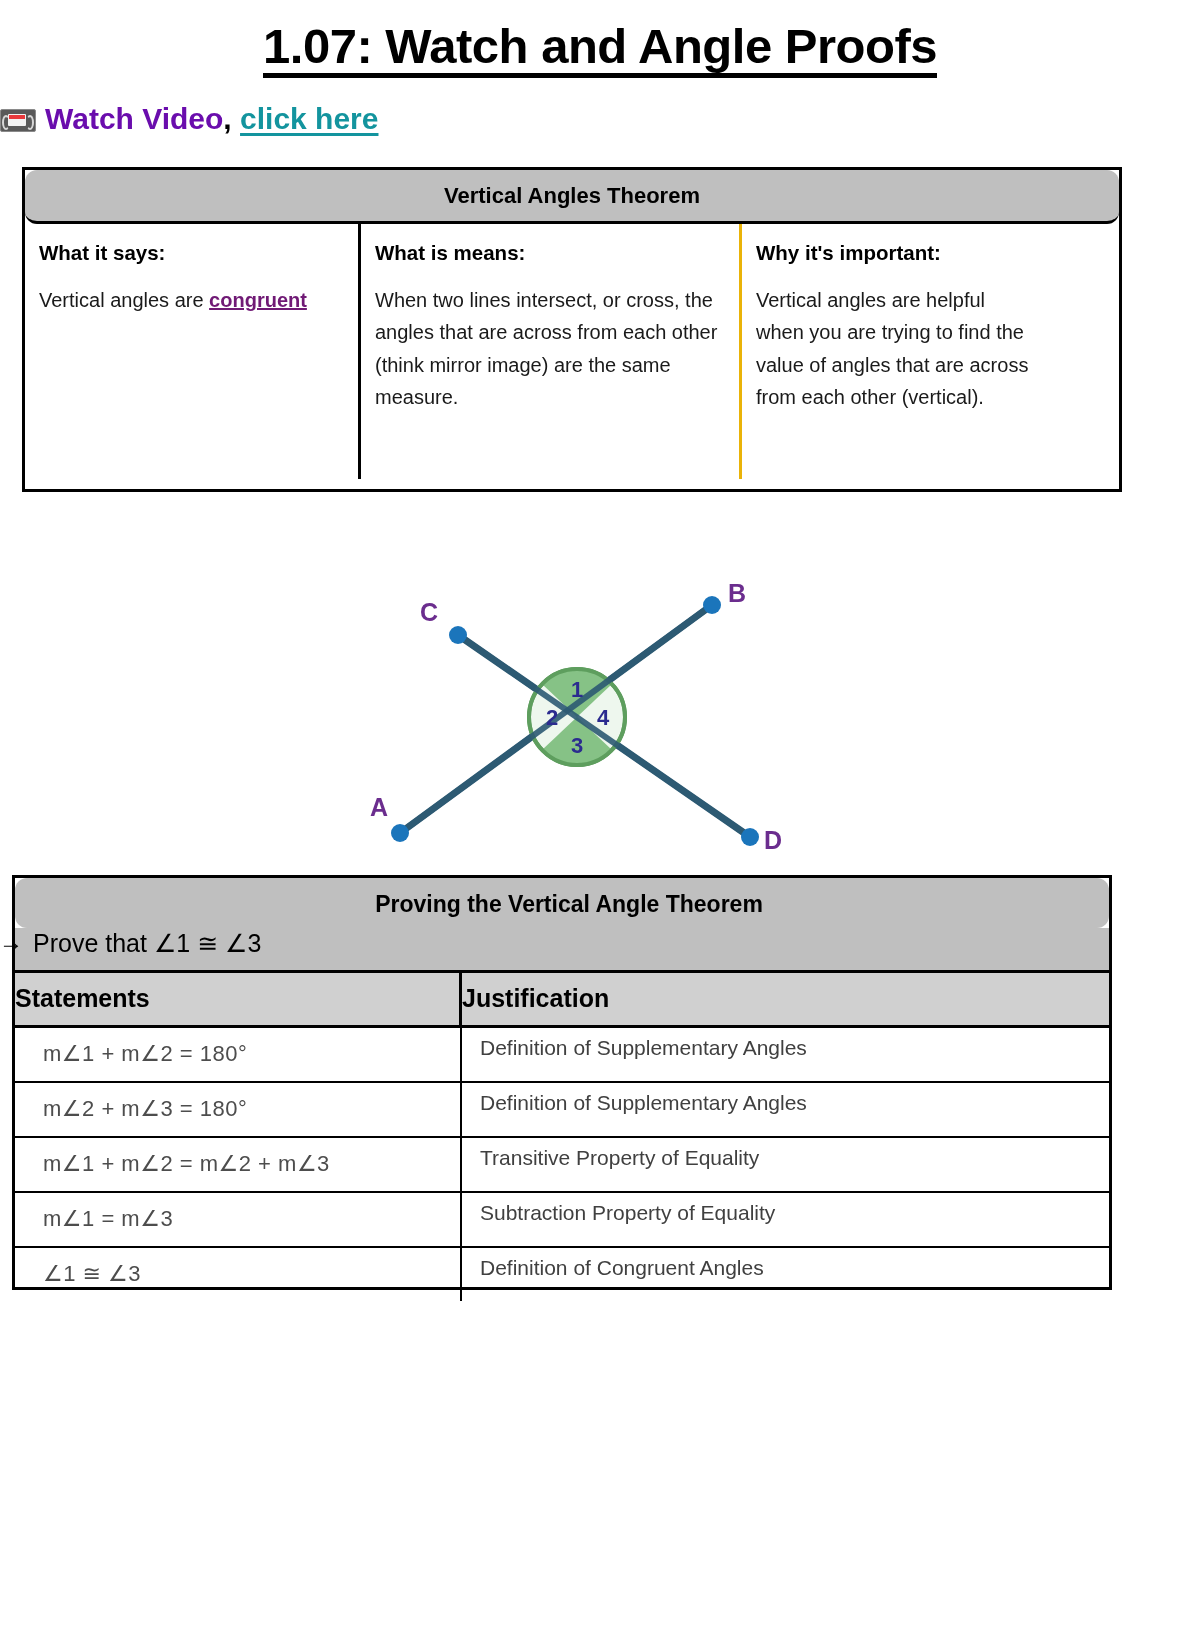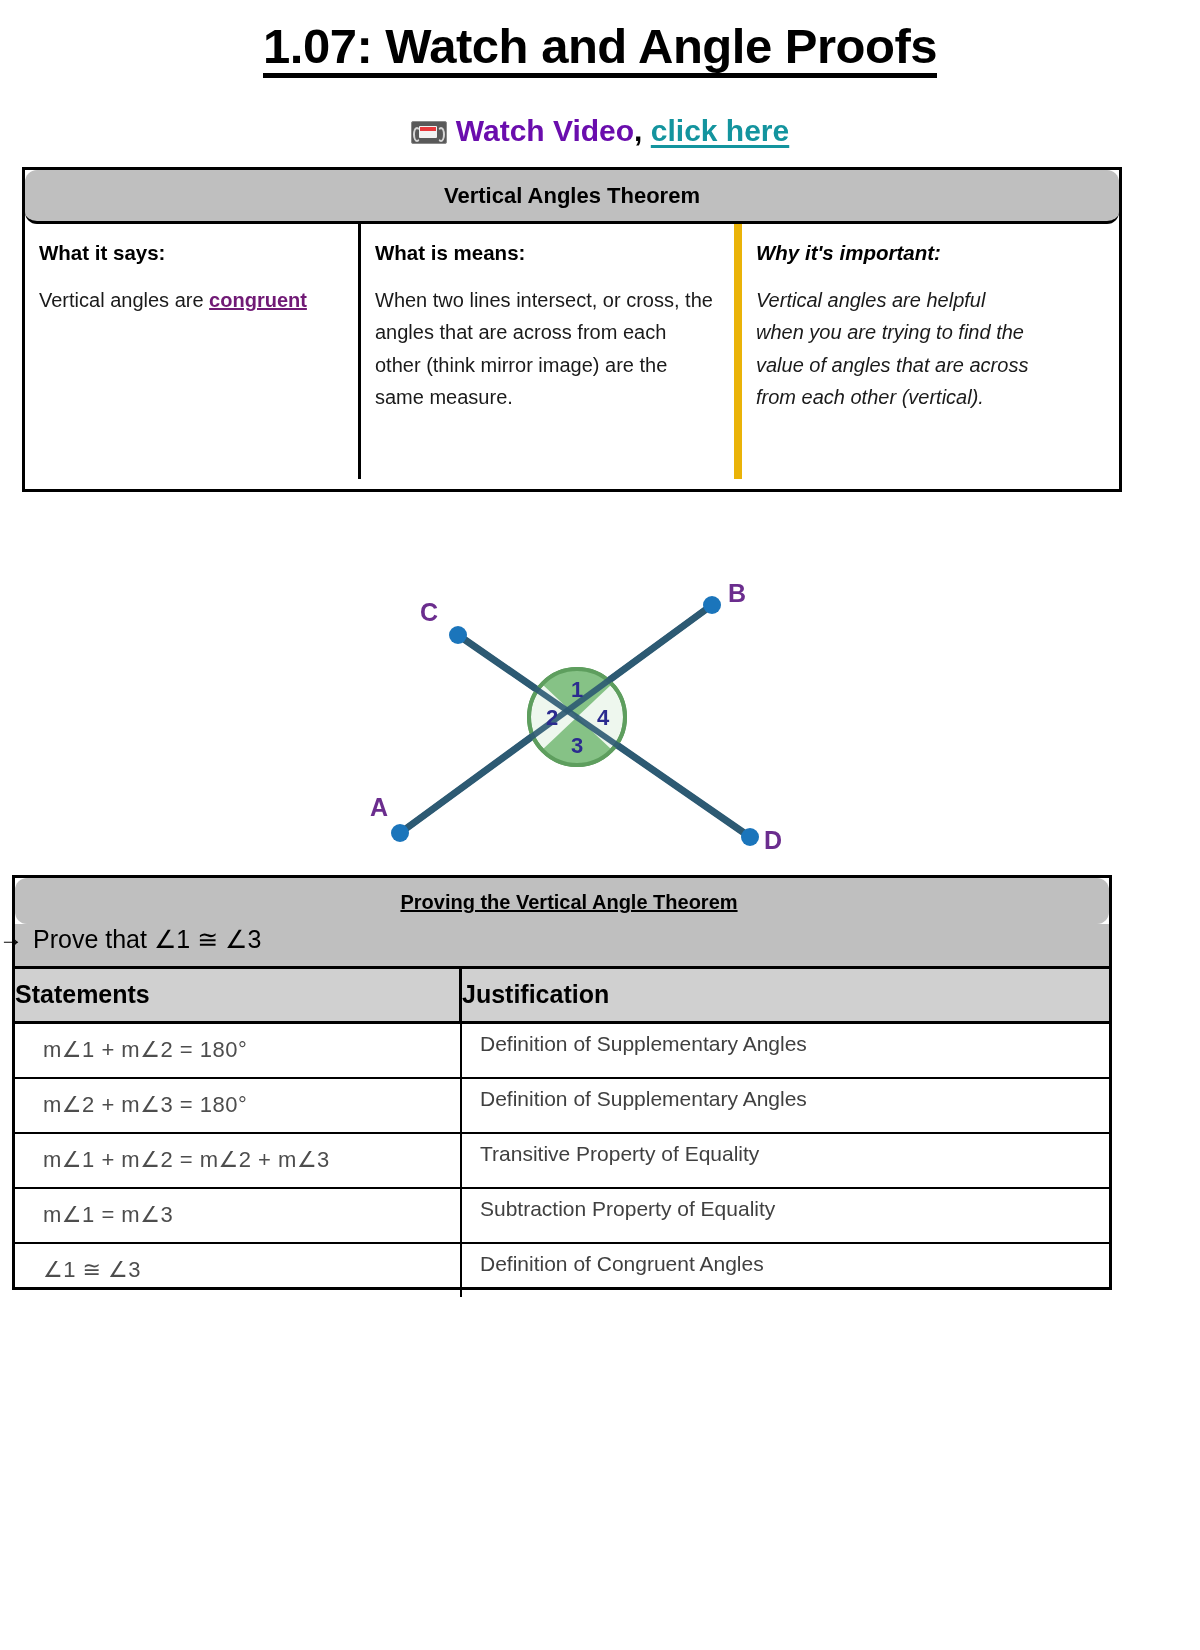--- a/index.html
+++ b/index.html
@@ -27,22 +27,21 @@
     padding-top: 22px;
     line-height: 1.0;
   }
   .page-title .ul {
     border-bottom: 5px solid #000;
     padding-bottom: 2px;
     display: inline-block;
   }
 
   .video-line {
-    text-align: center;
-    margin-top: 38px;
+    margin-top: 26px;
     font-size: 30px;
     font-weight: bold;
     line-height: 1;
     white-space: nowrap;
   }
   .video-icon {
     display: inline-block;
     vertical-align: -3px;
     width: 34px;
     height: 21px;
@@ -113,22 +112,22 @@
   }
   .vat-body {
     display: flex;
     height: 255px;
   }
   .vat-cell {
     box-sizing: border-box;
     padding: 17px 20px 0 14px;
   }
   .vat-c1 { width: 336px; border-right: 3px solid #000; }
-  .vat-c2 { width: 381px; border-right: 8px solid #eab308; }
-  .vat-c3 { width: 307px; font-style: italic; }
+  .vat-c2 { width: 381px; border-right: 3px solid #eab308; }
+  .vat-c3 { width: 307px; }
   .vat-head {
     font-weight: bold;
     font-size: 20.5px;
     margin-bottom: 19px;
     white-space: nowrap;
   }
   .vat-text {
     font-size: 20px;
     line-height: 1.62;
     color: #1a1a1a;
@@ -150,24 +149,23 @@
   }
 
   
   #proof-table {
     left: 12px;
     top: 875px;
     width: 1100px;
     height: 415px;
   }
   #proof-title {
-    font-size: 20px;
+    font-size: 23px;
     padding: 13px 0 10px 14px;
     border-bottom: none;
-    text-decoration: underline;
   }
   .prove-line {
     background: #bfbfbf;
     font-size: 25px;
     padding: 0 0 12px 0;
     position: relative;
     border-bottom: 3px solid #000;
     box-sizing: border-box;
     white-space: nowrap;
   }

